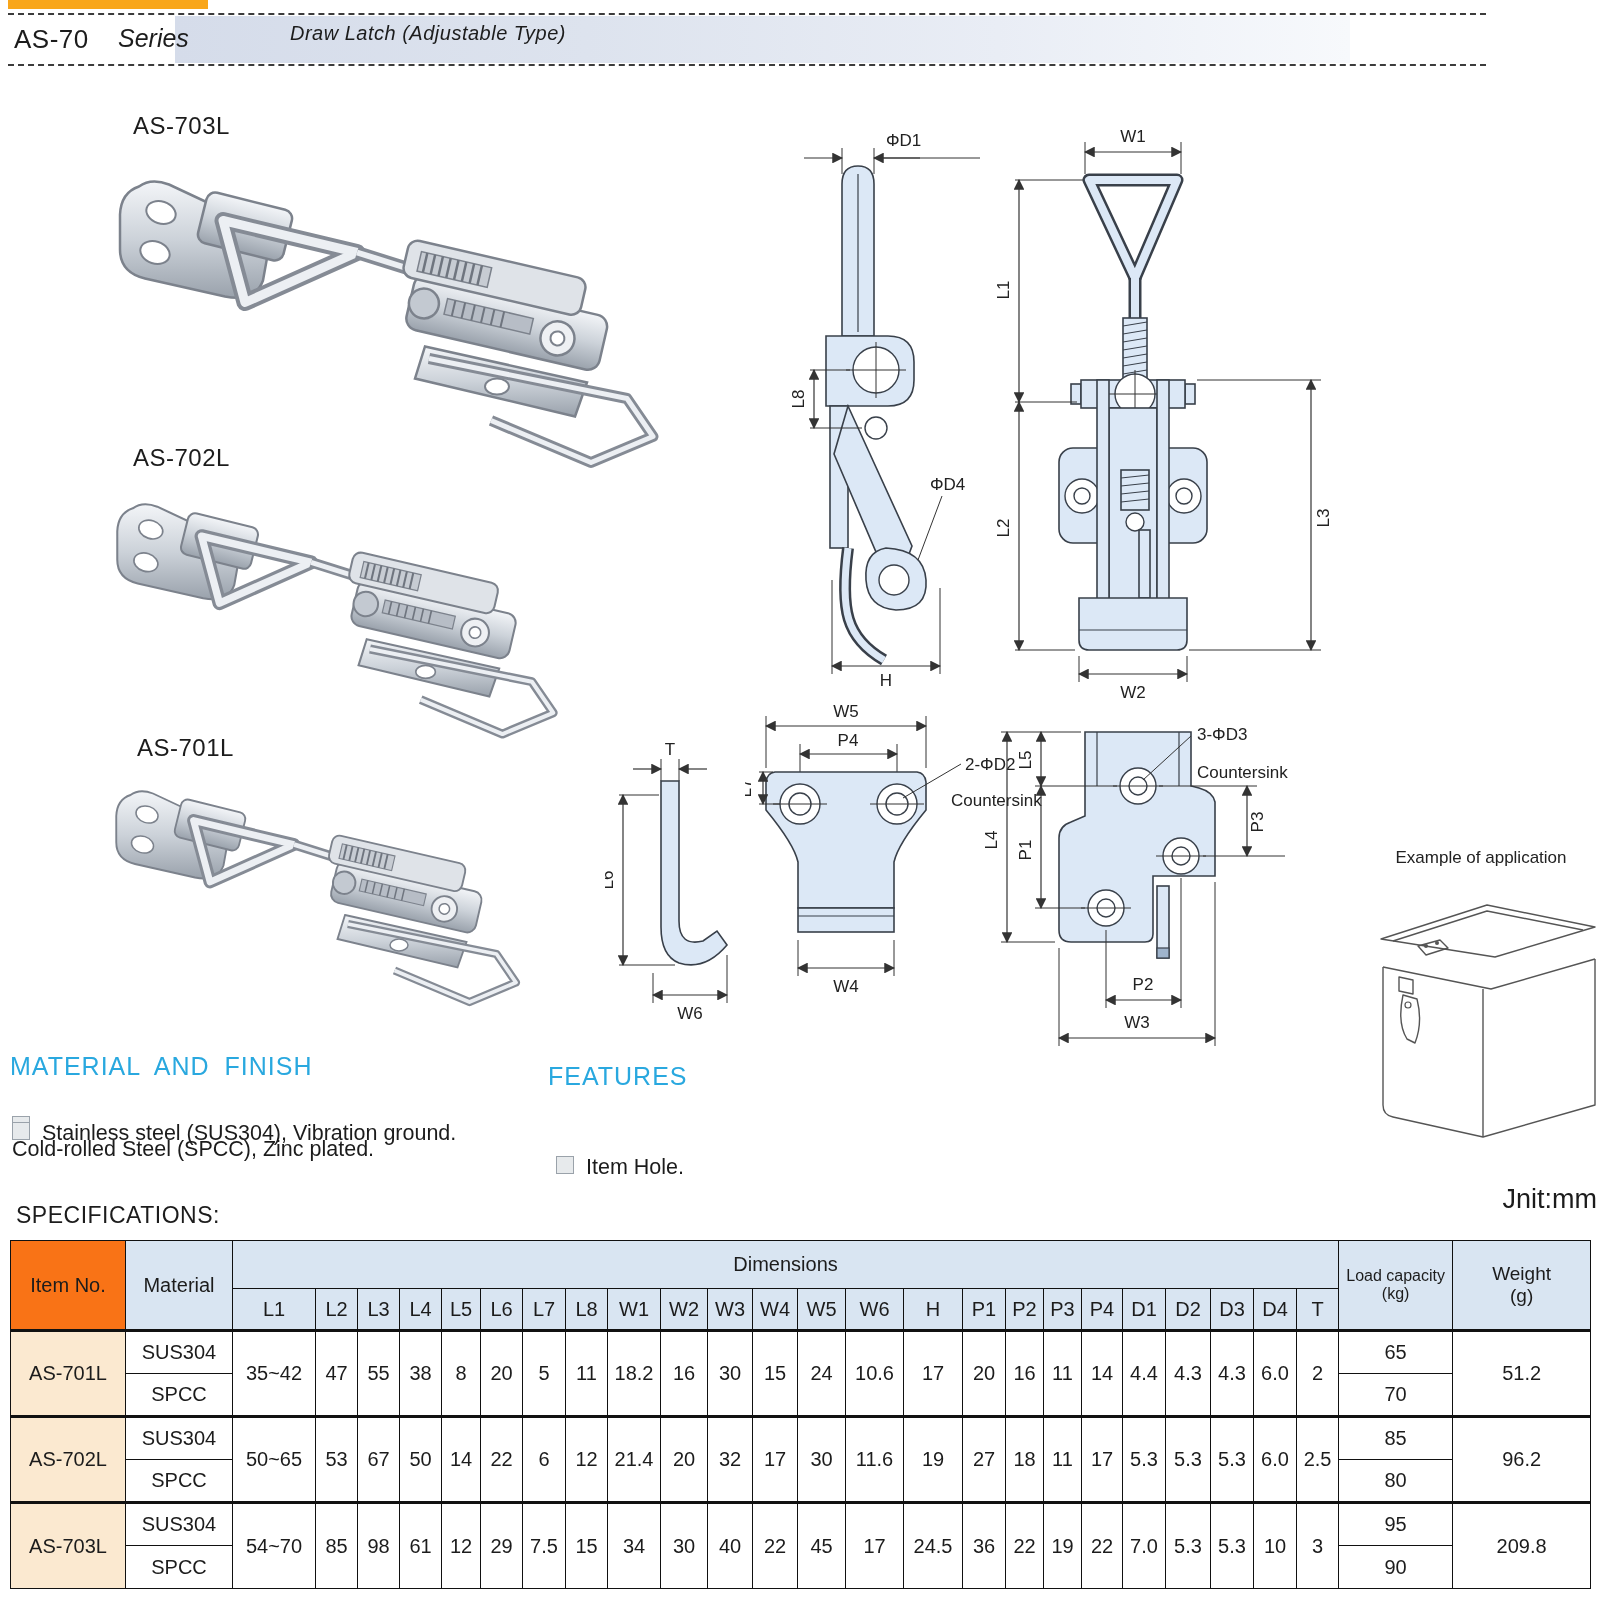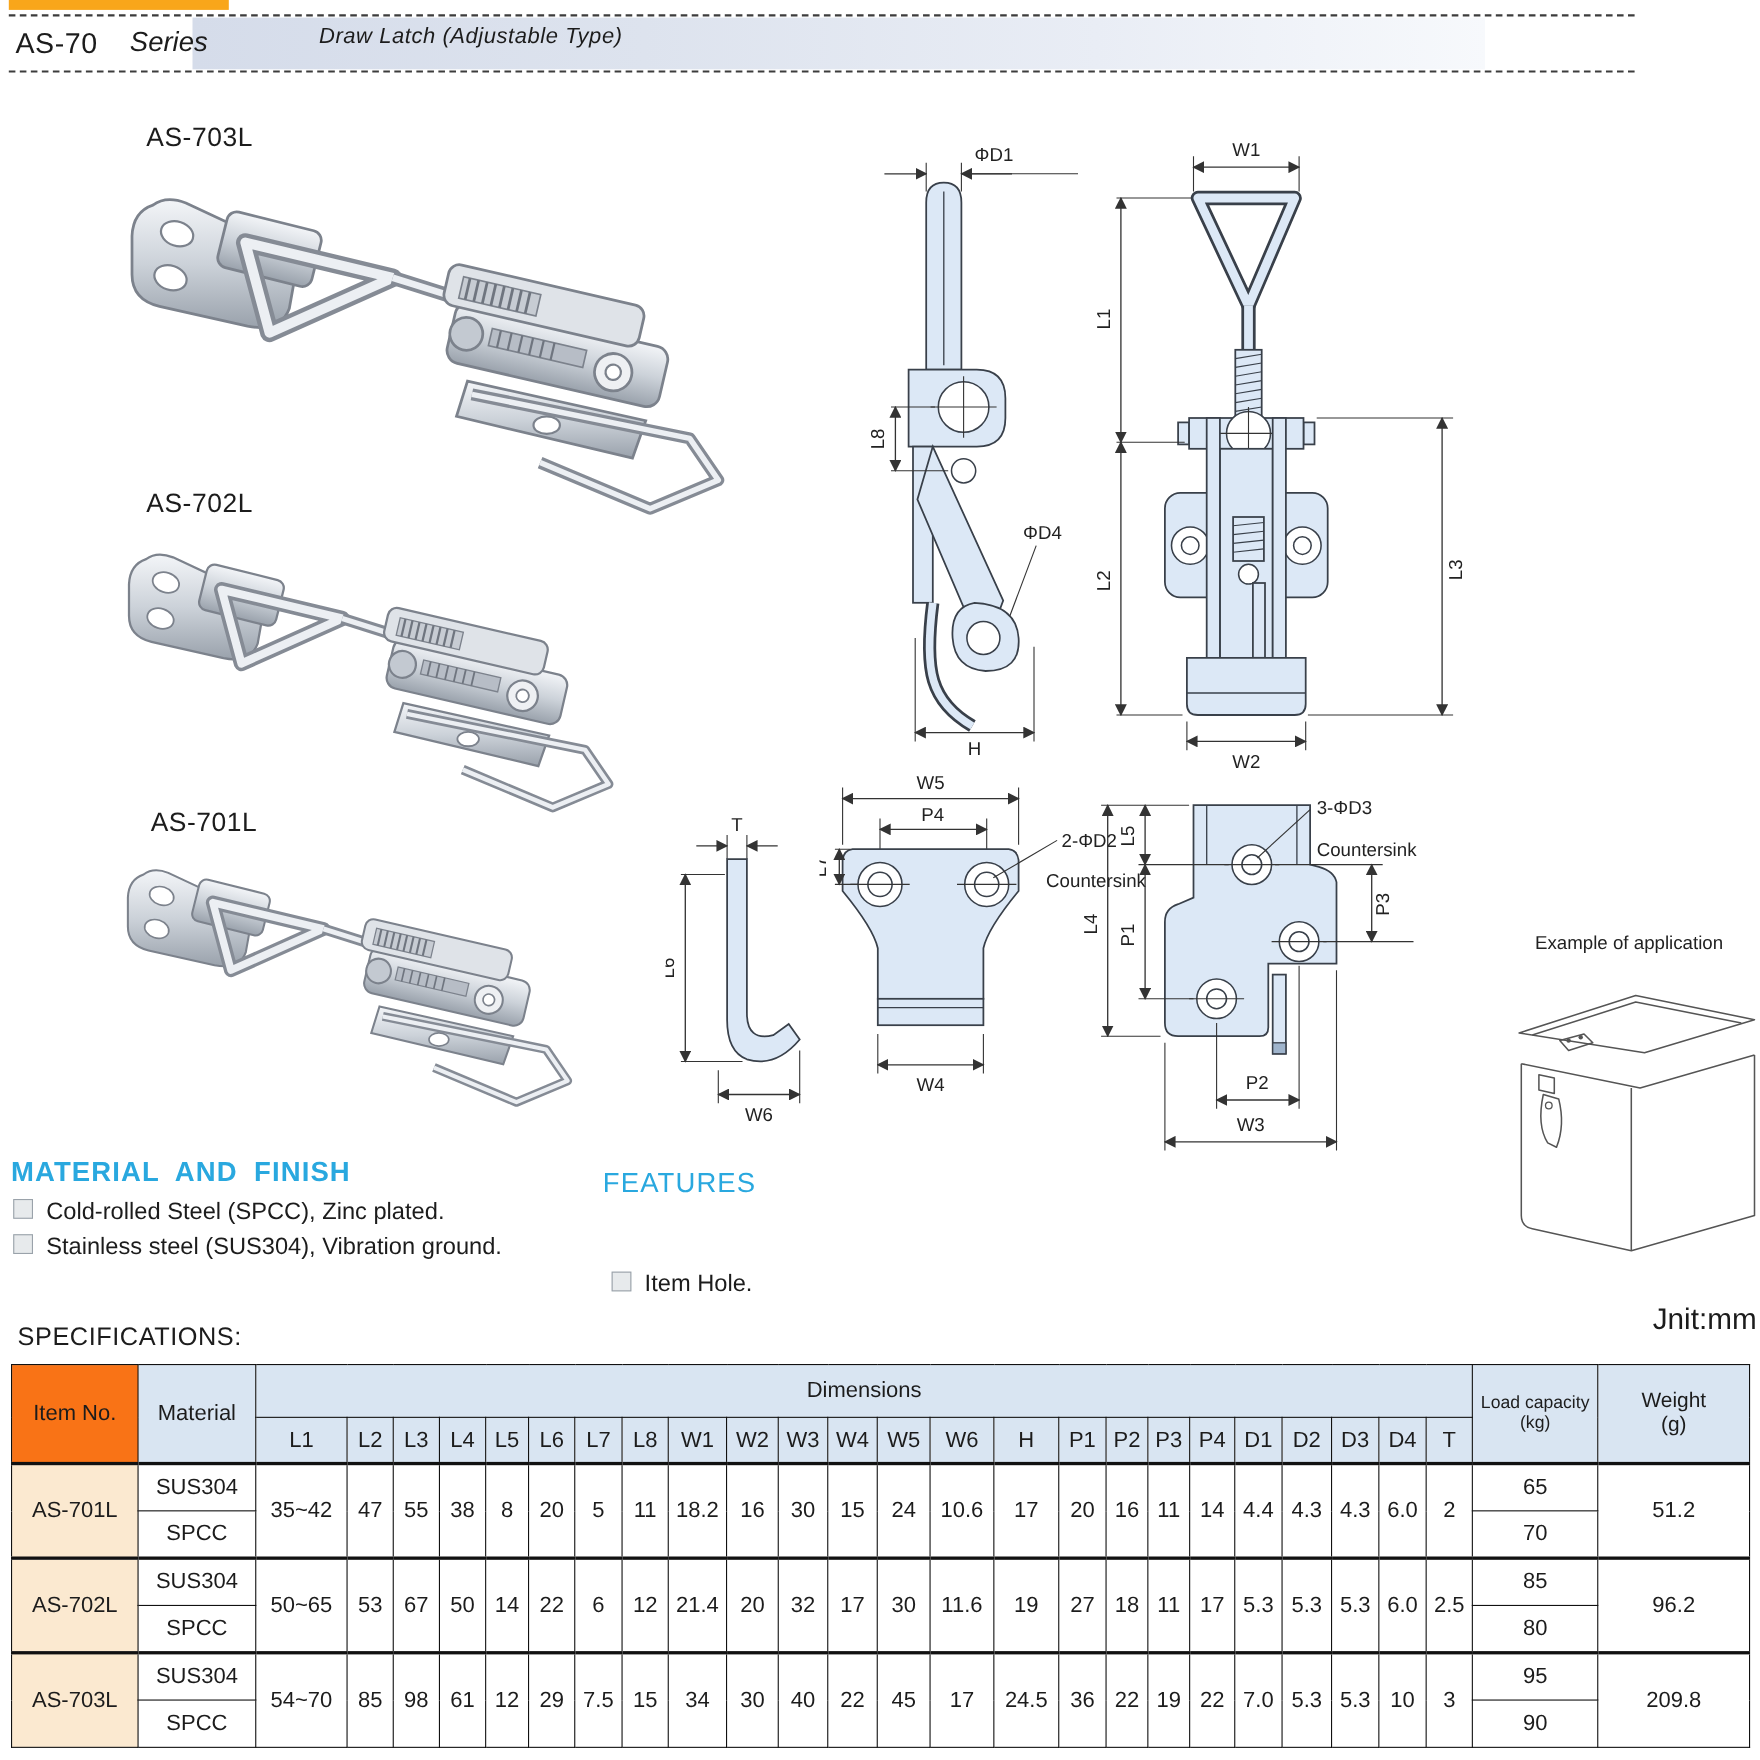--- a/index.html
+++ b/index.html
@@ -317,22 +317,22 @@
     <circle cx="63" cy="103" r="2" fill="#555"></circle>
       <circle cx="74" cy="100" r="2" fill="#555"></circle>
     <path class="appline" d="M20,124 L128,146 L232,116"></path>
     <path class="appline" d="M20,124 L20,262 Q20,272 30,274 L120,294 L232,262 L232,116"></path>
     <path class="appline" d="M120,294 L120,146"></path>
     <path class="appline" d="M36,134 l14,3 l0,14 l-14,-3 z"></path>
     <path class="appline" d="M40,152 q-6,28 4,44 l8,4 q8,-20 2,-44 z"></path>
     <circle cx="45" cy="162" r="3" fill="none" stroke="#555" stroke-width="1.2"></circle>
   </svg>
 
-  <div class="abs blue-head" style="left:10px;top:1052px;font-weight:bold;">MATERIAL AND FINISH</div>
-  <div class="abs bullet-row" style="left:12px;top:1086px;width:520px;">
+  <div class="abs blue-head" style="left:10px;top:1052px;">MATERIAL AND FINISH</div>
+  <div class="abs bullet-row" style="left:12px;top:1112px;width:520px;flex-direction:column;">
     <span class="bullet-sq"></span>
     <span class="bullet-text">Cold-rolled Steel (SPCC), Zinc plated.</span>
   </div>
   <div class="abs bullet-row" style="left:12px;top:1118px;width:540px;">
     <span class="bullet-sq"></span>
     <span class="bullet-text">Stainless steel (SUS304), Vibration ground.</span>
   </div>
 
   <div class="abs blue-head" style="left:548px;top:1062px;">FEATURES</div>
   <div class="abs bullet-row" style="left:556px;top:1152px;width:400px;">

